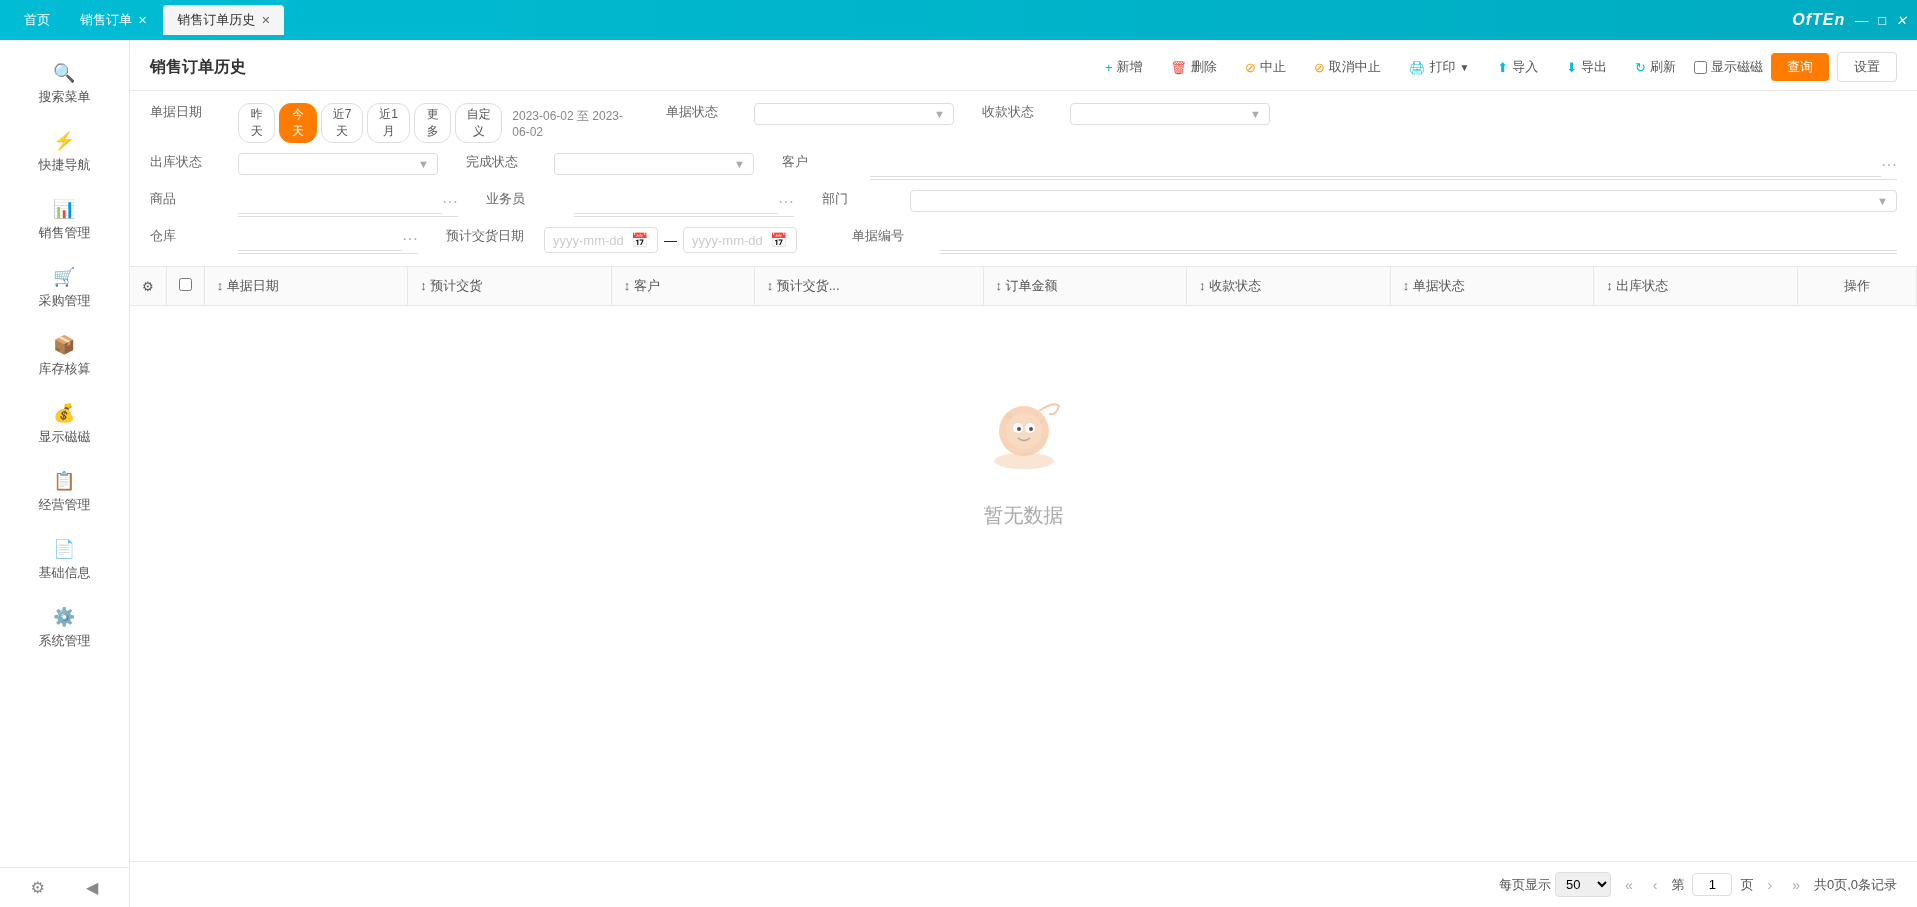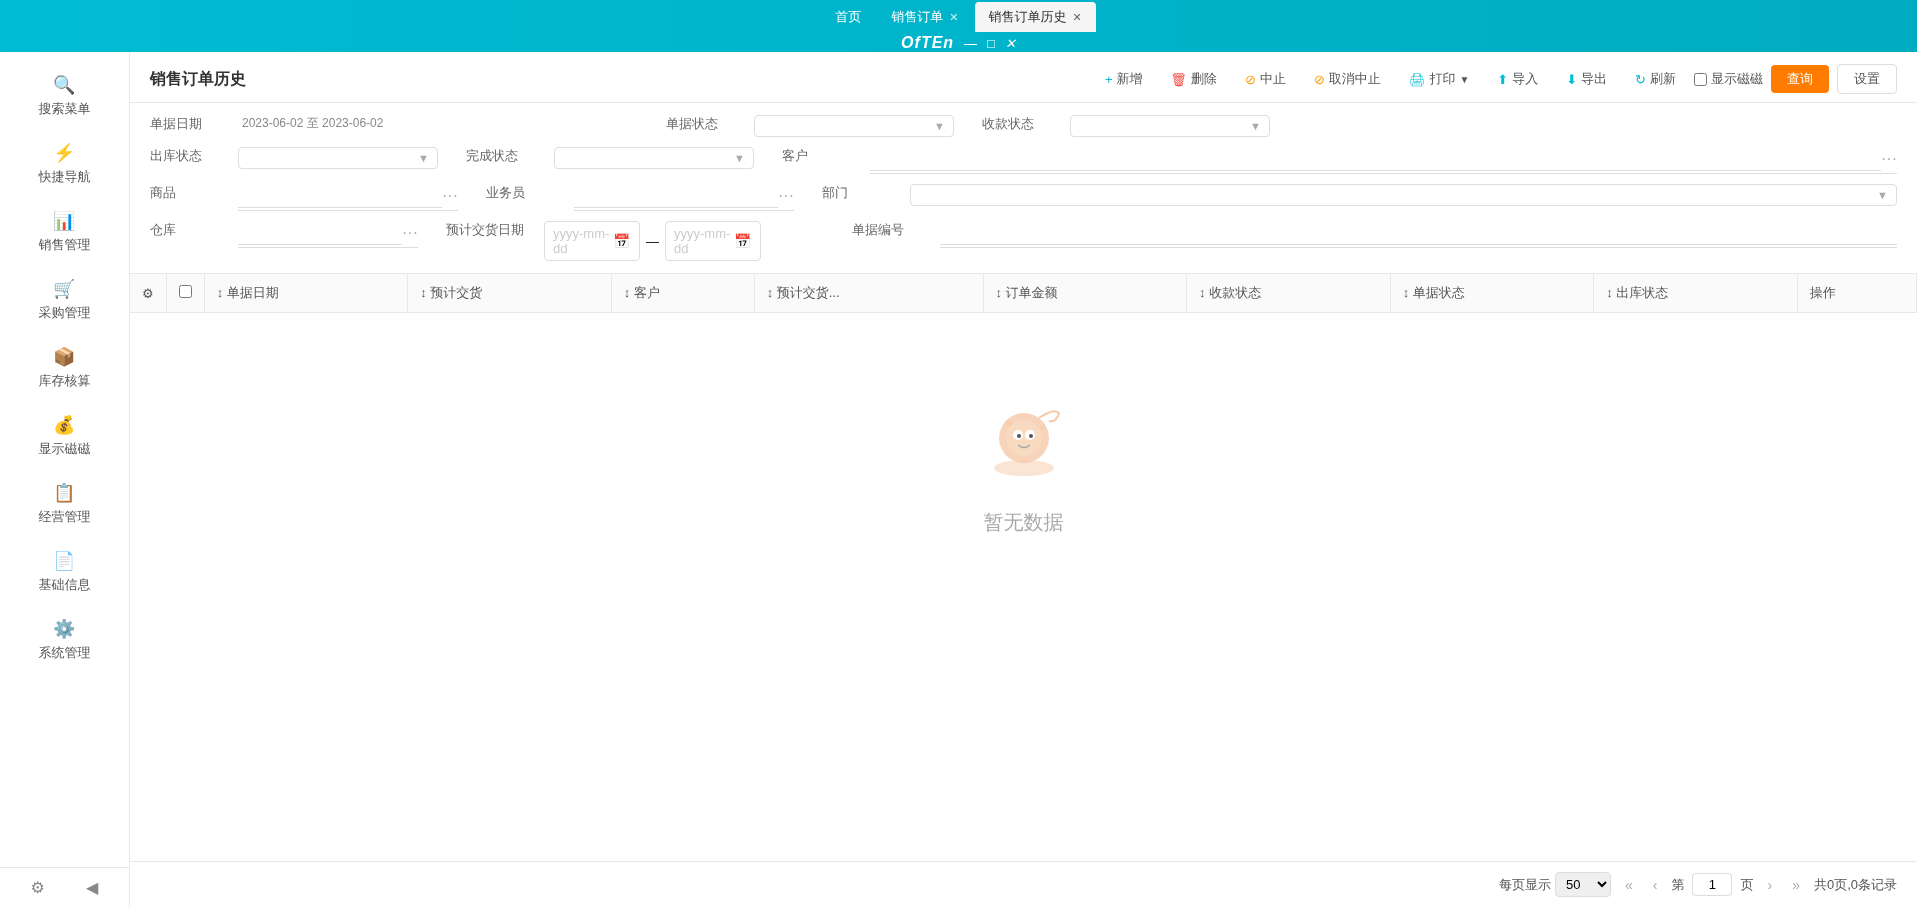--- a/index.html
+++ b/index.html
@@ -1,26 +1,25 @@
 <!DOCTYPE html>
 <html><head>
   <meta charset="utf-8">
   <style>
     * { box-sizing: border-box; margin: 0; padding: 0; font-family: 'Microsoft YaHei', 'PingFang SC', sans-serif; font-size: 13px; }
     body { display: flex; flex-direction: column; height: 907px; overflow: hidden; background: #f5f5f5; }
 
     
     .top-bar {
-      height: 52px;
+      height: 40px;
       background: linear-gradient(to right, #00bcd4, #00acc1);
       display: flex;
       align-items: center;
       padding: 0 10px;
       color: white;
-      flex-direction: column;
     }
     .top-tabs {
       display: flex;
       align-items: center;
       gap: 2px;
       flex: 1;
     }
     .top-tab {
       padding: 6px 14px;
       color: white;
@@ -245,21 +244,21 @@
       display: flex;
       align-items: center;
       gap: 6px;
     }
     .date-input {
       border: 1px solid #ddd;
       border-radius: 4px;
       padding: 4px 8px;
       font-size: 12px;
       color: #999;
-      width: 96px;
+      width: 114px;
       display: flex;
       align-items: center;
       justify-content: space-between;
       cursor: pointer;
     }
     .date-input .cal-icon { color: #ff9800; font-size: 14px; }
     .collapse-more {
       text-align: center;
       color: #00bcd4;
       cursor: pointer;
@@ -470,20 +469,28 @@
           <span>设置</span>
         </button>
       </div>
     </div>
 
     <div class="filter-area">
 
       <div class="filter-row">
         <span class="filter-label">单据日期</span>
         <div class="filter-control">
+          <div class="date-quick-btns">
+            <button class="date-quick-btn">昨天</button>
+            <button class="date-quick-btn active">今天</button>
+            <button class="date-quick-btn">近7天</button>
+            <button class="date-quick-btn">近1月</button>
+            <button class="date-quick-btn">更多</button>
+            <button class="date-quick-btn">自定义</button>
+          </div>
           <span class="date-range">2023-06-02 至 2023-06-02</span>
         </div>
         <span class="filter-label">单据状态</span>
         <div class="filter-select" style="flex:1; max-width:200px; margin-right:20px;">
           <span style="color:#ccc;"></span>
           <span class="arrow">▼</span>
         </div>
         <span class="filter-label">收款状态</span>
         <div class="filter-select" style="flex:1; max-width:200px;">
           <span style="color:#ccc;"></span>
@@ -578,21 +585,21 @@
             </th>
             <th>
               <span>↕ 收款状态</span>
             </th>
             <th>
               <span>↕ 单据状态</span>
             </th>
             <th>
               <span>↕ 出库状态</span>
             </th>
-            <th style="text-align:left;margin-left:28px;">
+            <th style="text-align:center;margin-left:28px;">
               <span>操作</span>
             </th>
           </tr>
         </thead>
         <tbody>
         </tbody>
       </table>
 
       <div class="empty-state">
         <svg class="empty-icon" viewBox="0 0 100 100" xmlns="http://www.w3.org/2000/svg">

